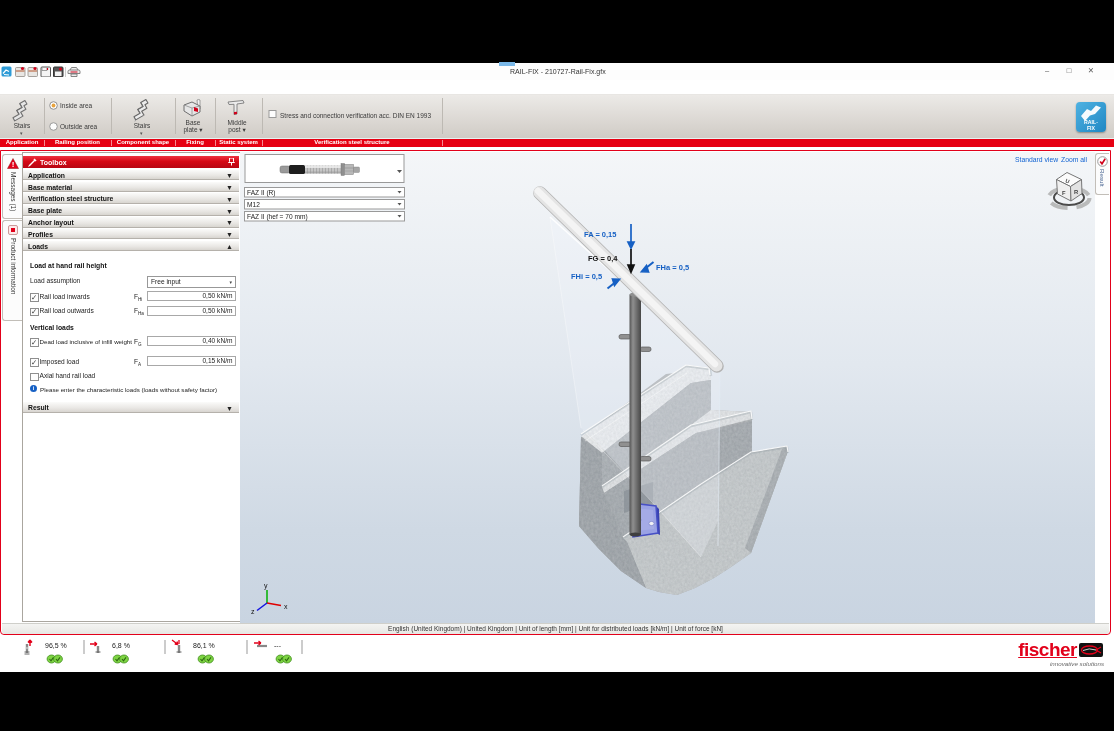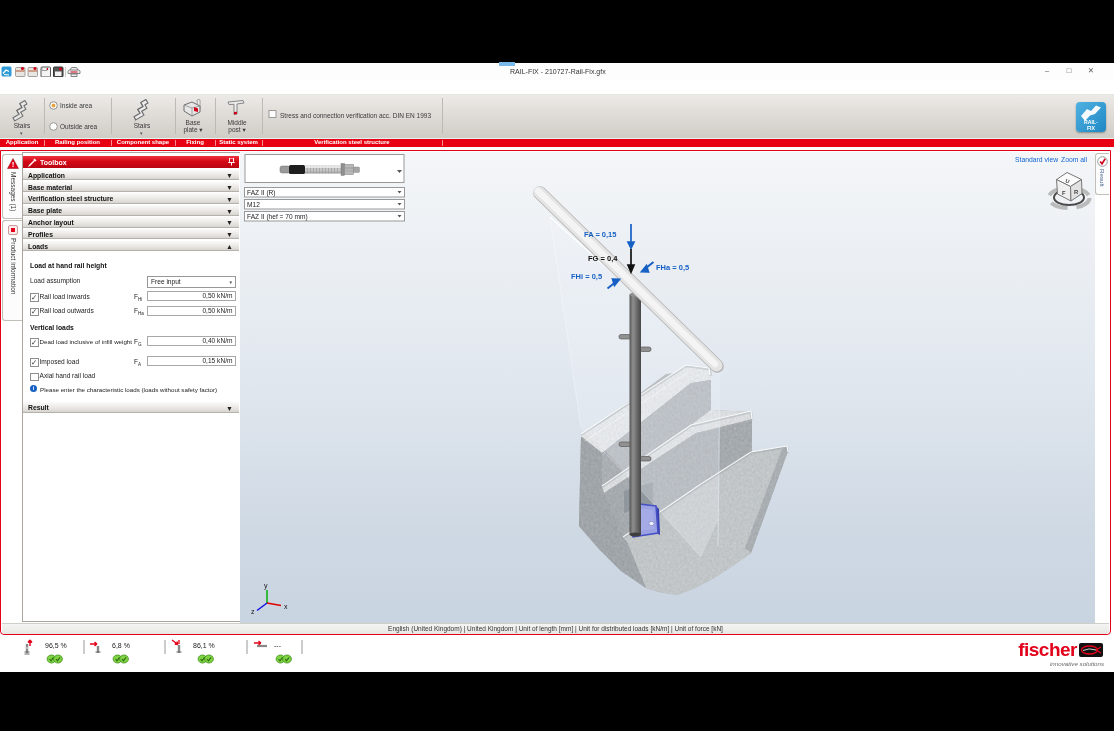--- a/index.html
+++ b/index.html
@@ -49,21 +49,21 @@
 .ddl .cv{position:absolute;right:3px;font-size:5px;color:#444;}
 
 #scene{position:absolute;left:239px;top:1px;width:747px;height:472px;text-align:right;}
 
 #rtab{position:absolute;right:1px;top:2px;width:13px;height:40px;background:#fcfcfc;border:1px solid #c2beb8;border-right:none;border-radius:3px 0 0 3px;}
 
 #statusbar{position:absolute;left:1px;bottom:0px;width:1107px;height:10px;background:linear-gradient(#f4f4f2,#e7e7e3);border-top:1px solid #cfcfca;font-size:6.5px;color:#333;text-align:center;line-height:9.5px;border-radius:0 0 3px 3px;}
 
 #bottombar{position:absolute;left:0;top:571.5px;width:1114px;height:37px;background:#fff;}
 
-#flogo{position:absolute;right:37px;top:4px;color:#e2001a;font-size:19px;font-weight:bold;letter-spacing:-0.5px;}
+#flogo{position:absolute;right:37px;top:4px;color:#e2001a;font-size:19px;font-weight:bold;letter-spacing:-0.5px;text-decoration:underline;}
 #fsub{position:absolute;right:10px;top:25px;font-size:6.2px;font-style:italic;color:#666;}
 </style>
 </head>
 <body>
 <div id="app">
 
   <div id="titlebar">
     <div id="bluechip"></div>
     <div id="title">RAIL-FIX - 210727-Rail-Fix.gfx</div>
     <div id="winbtns"><span>–</span><span>□</span><span>✕</span></div>

